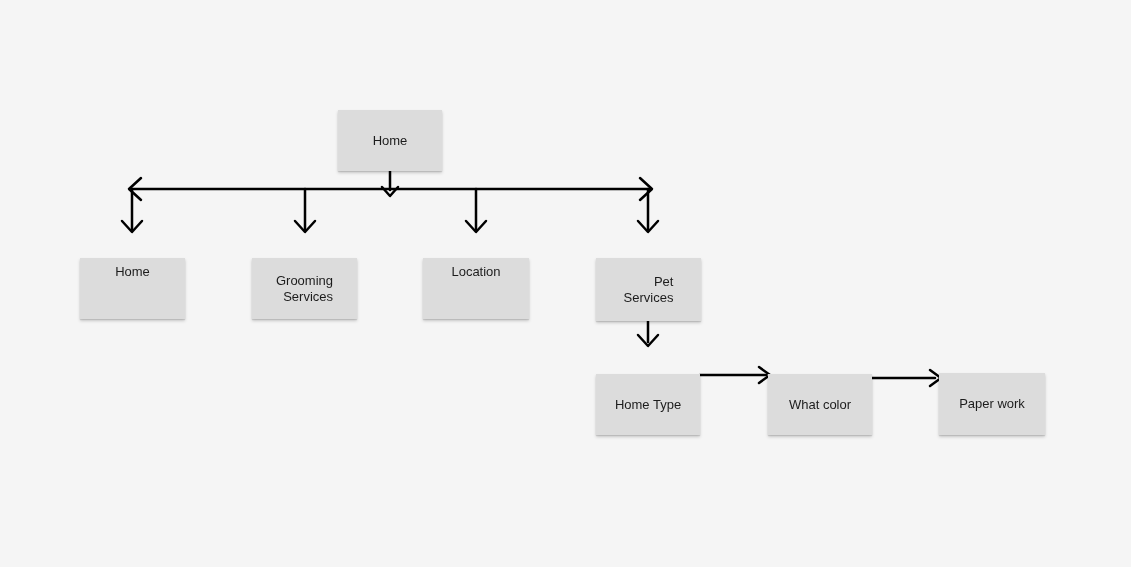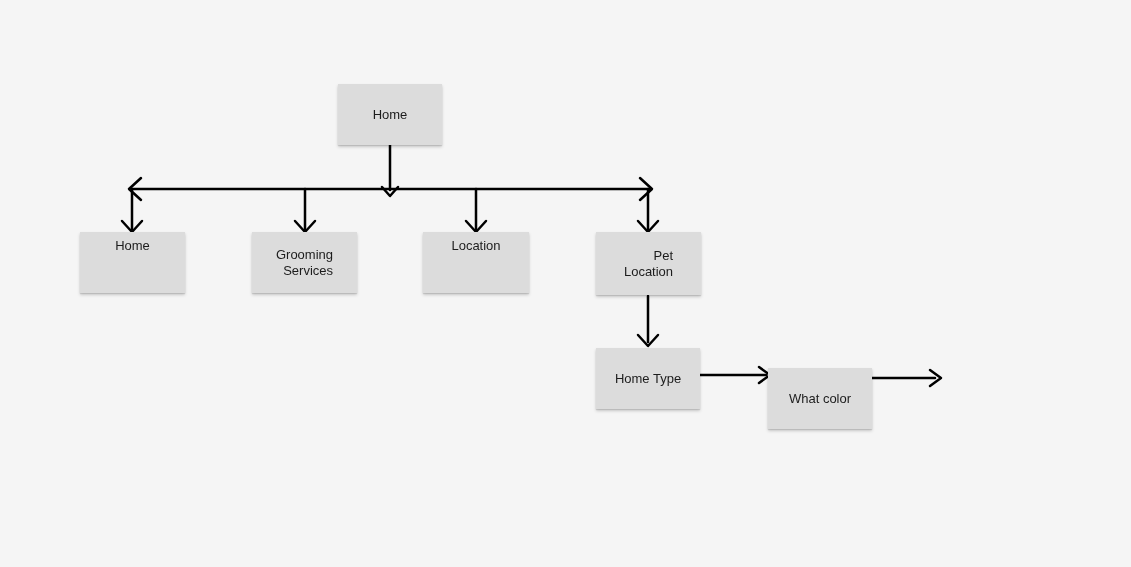--- a/index.html
+++ b/index.html
@@ -37,20 +37,21 @@
     position: absolute;
     background: #dcdcdc;
     box-shadow: 0 2px 3px rgba(0,0,0,0.18), 0 1px 1px rgba(0,0,0,0.10);
     display: flex;
     justify-content: center;
     align-items: center;
     color: #1c1c1c;
     font-size: 13px;
     line-height: 16px;
     box-sizing: border-box;
+    margin-top: 26px;
   }
   .node.v-top {
     align-items: flex-start;
     padding-top: 6px;
   }
   .node .label {
     white-space: pre-line;
     text-align: right;
   }
   .node.t-center .label {
@@ -129,25 +130,28 @@
     <span class="label">Grooming
 Services</span>
   </div>
 
   <div class="node v-top t-center" style="left:423px; top:232px; width:106px; height:61px">
     <span class="label">Location</span>
   </div>
 
   <div class="node" style="left:596px; top:232px; width:105px; height:63px">
     <span class="label">Pet
-Location</span>
+Services</span>
   </div>
 
   <div class="node t-center" style="left:596px; top:348px; width:104px; height:61px">
     <span class="label">Home Type</span>
   </div>
 
-  <div class="node t-center" style="left:768px; top:368px; width:104px; height:61px">
+  <div class="node t-center" style="left:768px; top:348px; width:104px; height:61px">
     <span class="label">What color</span>
   </div>
 
+  <div class="node t-center" style="left:939px; top:347px; width:106px; height:62px">
+    <span class="label">Paper work</span>
+  </div>
 
 </div>
 
 </body></html>

